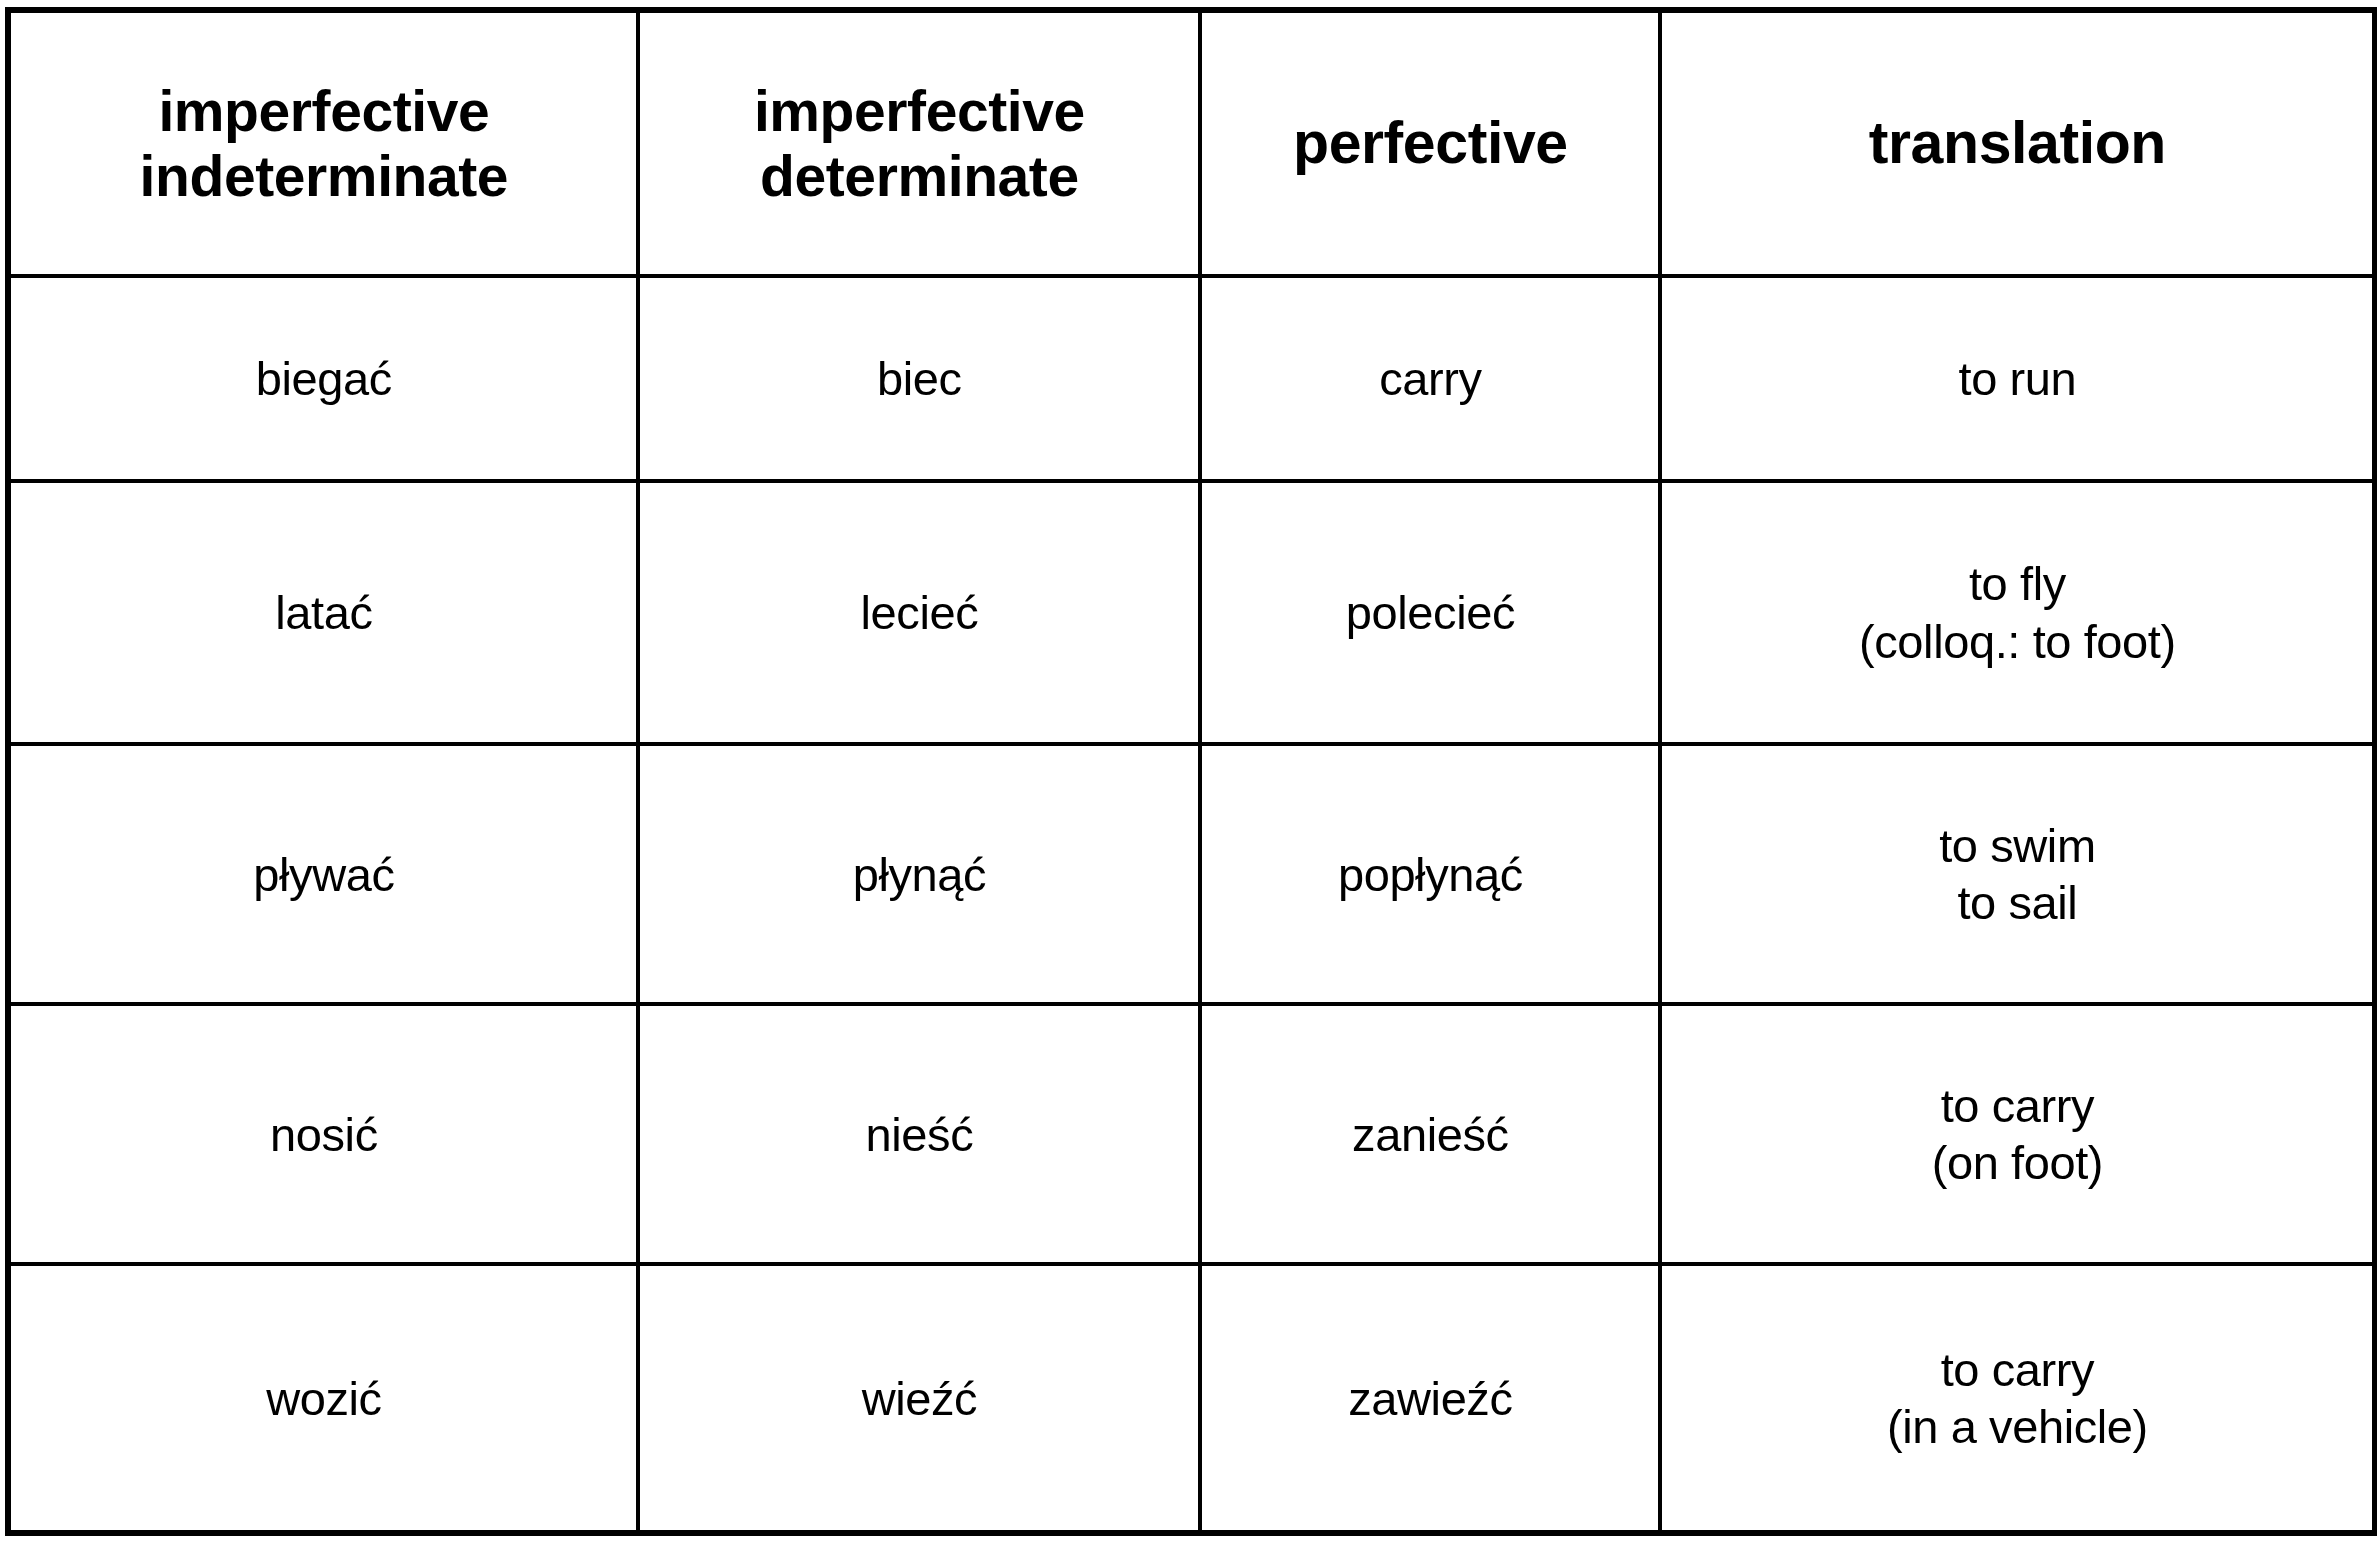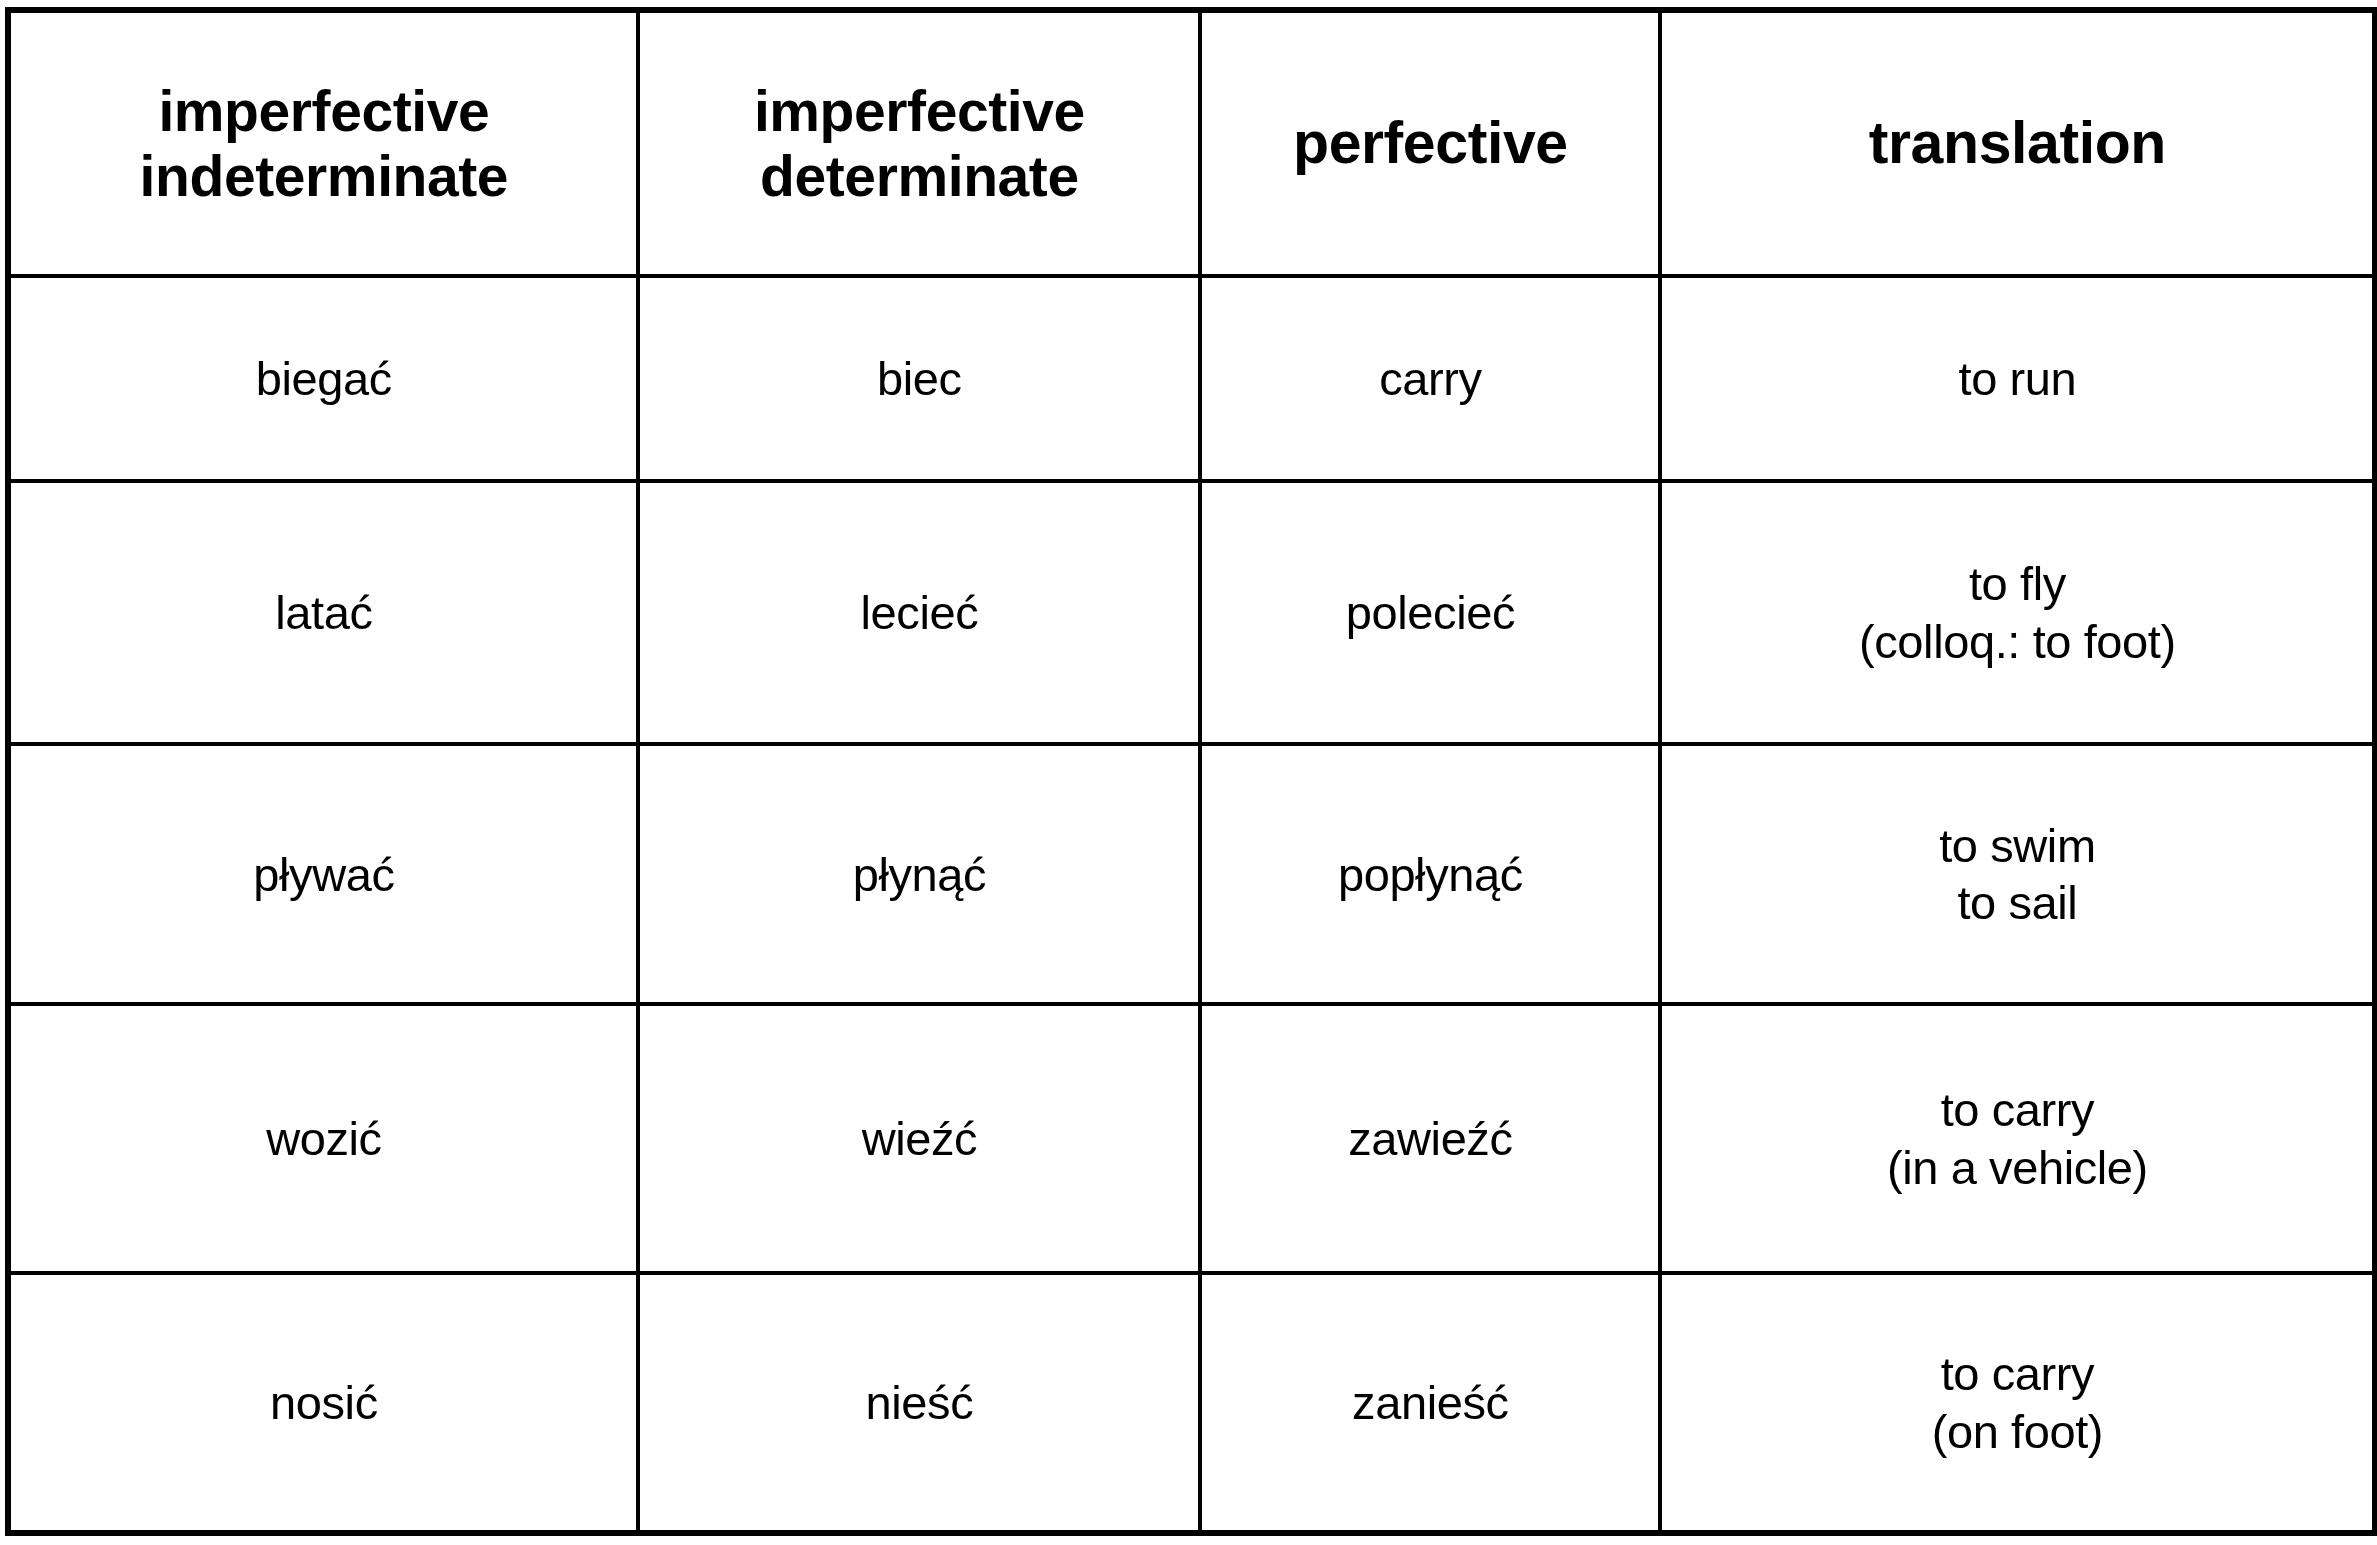--- a/index.html
+++ b/index.html
@@ -146,39 +146,39 @@
         <td>płynąć</td>
         <td>popłynąć</td>
         <td>
           <span class="cell-lines">
             <span class="line">to swim</span>
             <span class="line">to sail</span>
           </span>
         </td>
       </tr>
 
+      <tr class="body-row r-4">
+        <td>nosić</td>
+        <td>nieść</td>
+        <td>zanieść</td>
+        <td>
+          <span class="cell-lines">
+            <span class="line">to carry</span>
+            <span class="line">(on foot)</span>
+          </span>
+        </td>
+      </tr>
+
       <tr class="body-row r-5">
         <td>wozić</td>
         <td>wieźć</td>
         <td>zawieźć</td>
         <td>
           <span class="cell-lines">
             <span class="line">to carry</span>
             <span class="line">(in a vehicle)</span>
           </span>
         </td>
       </tr>
-
-      <tr class="body-row r-4">
-        <td>nosić</td>
-        <td>nieść</td>
-        <td>zanieść</td>
-        <td>
-          <span class="cell-lines">
-            <span class="line">to carry</span>
-            <span class="line">(on foot)</span>
-          </span>
-        </td>
-      </tr>
     </tbody>
   </table>
 </div>
 
 
 </body></html>

